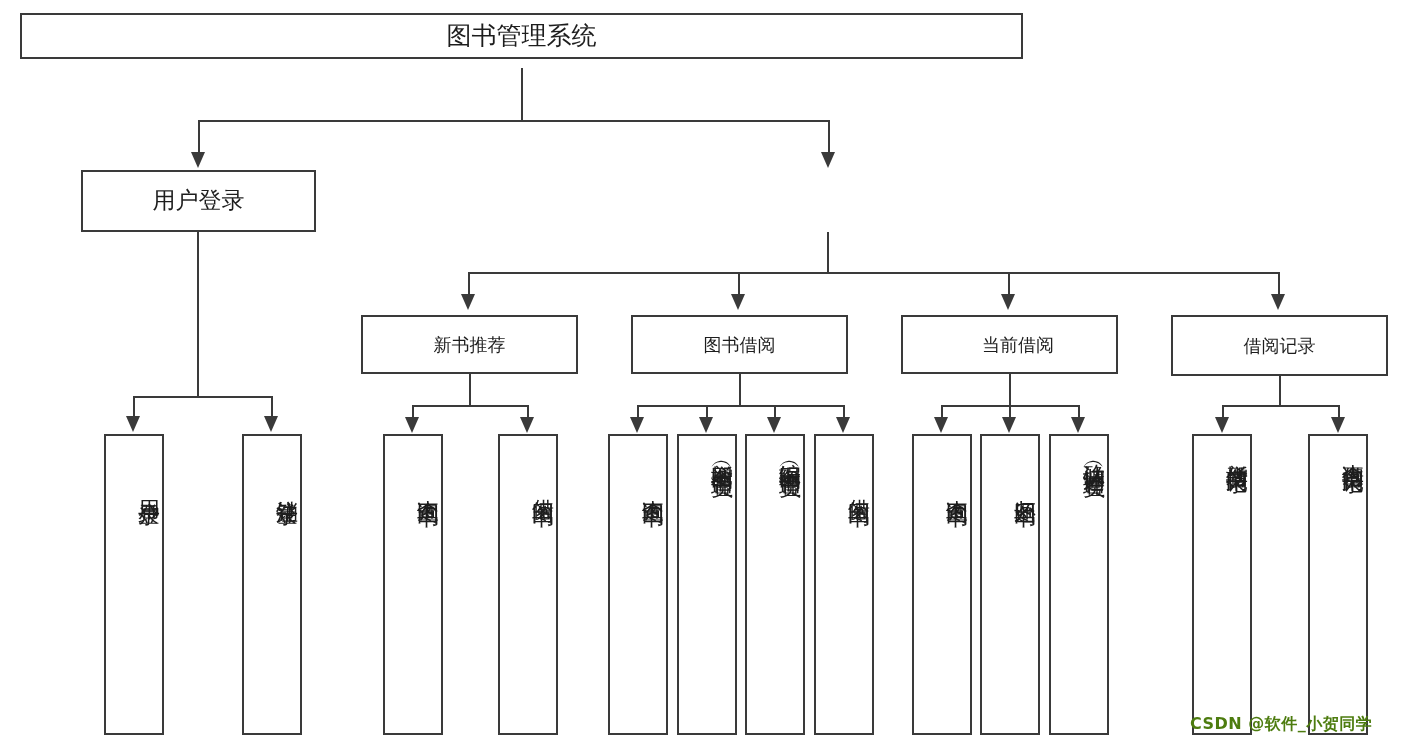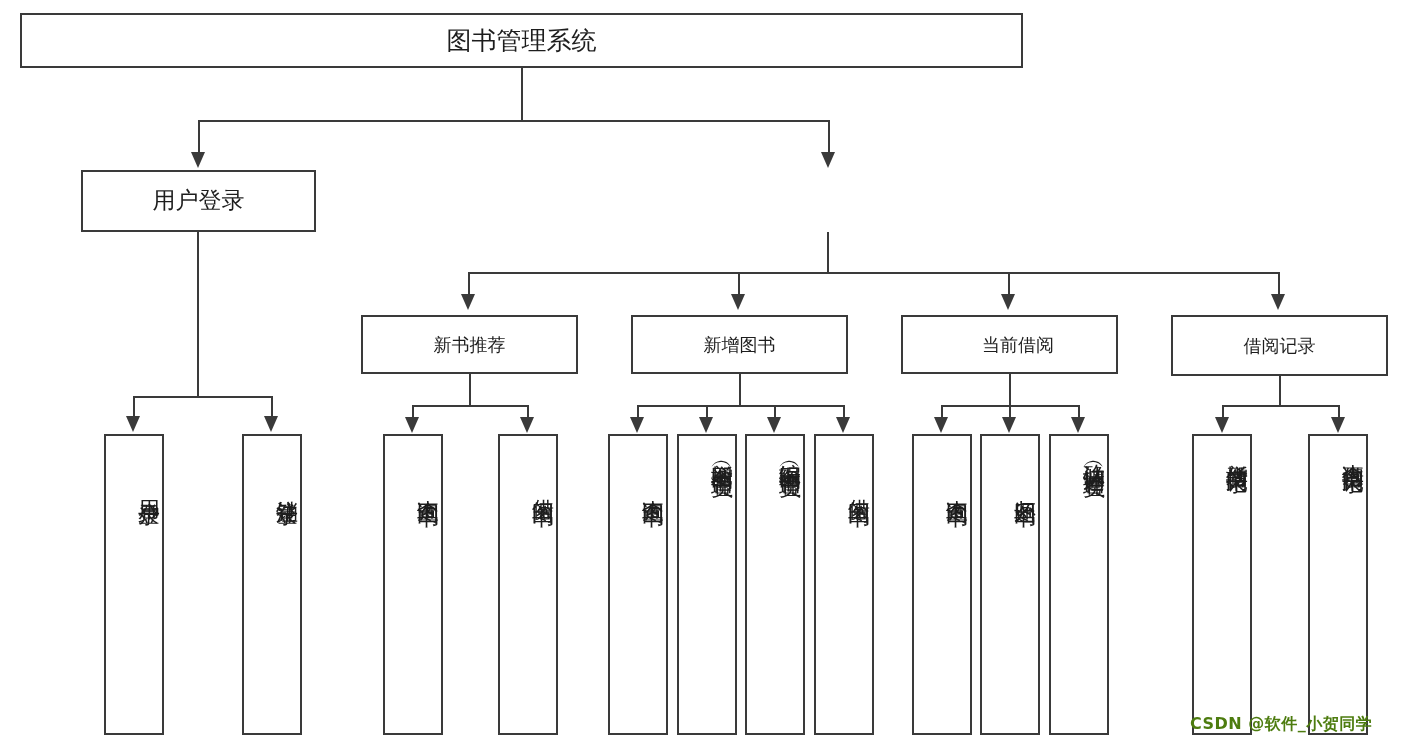--- a/index.html
+++ b/index.html
@@ -78,21 +78,21 @@
     white-space: nowrap;
     letter-spacing: 0.5px;
     font-weight: bold;
   }
 </style>
 </head>
 <body>
 
 <div id="canvas">
 
-  <div class="node root" style="left:20px; top:13px; width:1003px; height:55px;">图书管理系统</div>
+  <div class="node root" style="left:20px; top:13px; width:1003px; height:46px;">图书管理系统</div>
 
   <div class="vline" style="left:521px; top:68px; height:52px;"></div>
 
   <div class="hline" style="left:198px; top:120px; width:632px;"></div>
 
   <div class="vline" style="left:198px; top:120px; height:34px;"></div>
   <div class="arrow" style="left:191px; top:152px;"></div>
 
   <div class="vline" style="left:828px; top:120px; height:34px;"></div>
   <div class="arrow" style="left:821px; top:152px;"></div>
@@ -112,21 +112,21 @@
   <div class="vline" style="left:468px; top:272px; height:24px;"></div>
   <div class="arrow" style="left:461px; top:294px;"></div>
   <div class="vline" style="left:738px; top:272px; height:24px;"></div>
   <div class="arrow" style="left:731px; top:294px;"></div>
   <div class="vline" style="left:1008px; top:272px; height:24px;"></div>
   <div class="arrow" style="left:1001px; top:294px;"></div>
   <div class="vline" style="left:1278px; top:272px; height:24px;"></div>
   <div class="arrow" style="left:1271px; top:294px;"></div>
 
   <div class="node lvl3" style="left:361px; top:315px; width:217px; height:59px;">新书推荐</div>
-  <div class="node lvl3" style="left:631px; top:315px; width:217px; height:59px;">新增图书</div>
+  <div class="node lvl3" style="left:631px; top:315px; width:217px; height:59px;">图书借阅</div>
   <div class="node lvl3" style="left:901px; top:315px; width:217px; height:59px;padding-left:17px;">当前借阅</div>
   <div class="node lvl3" style="left:1171px; top:315px; width:217px; height:61px;">借阅记录</div>
 
   <div class="vline" style="left:469px; top:374px; height:31px;"></div>
   <div class="hline" style="left:412px; top:405px; width:116px;"></div>
   <div class="vline" style="left:412px; top:405px; height:14px;"></div>
   <div class="arrow" style="left:405px; top:417px;"></div>
   <div class="vline" style="left:527px; top:405px; height:14px;"></div>
   <div class="arrow" style="left:520px; top:417px;"></div>
 

